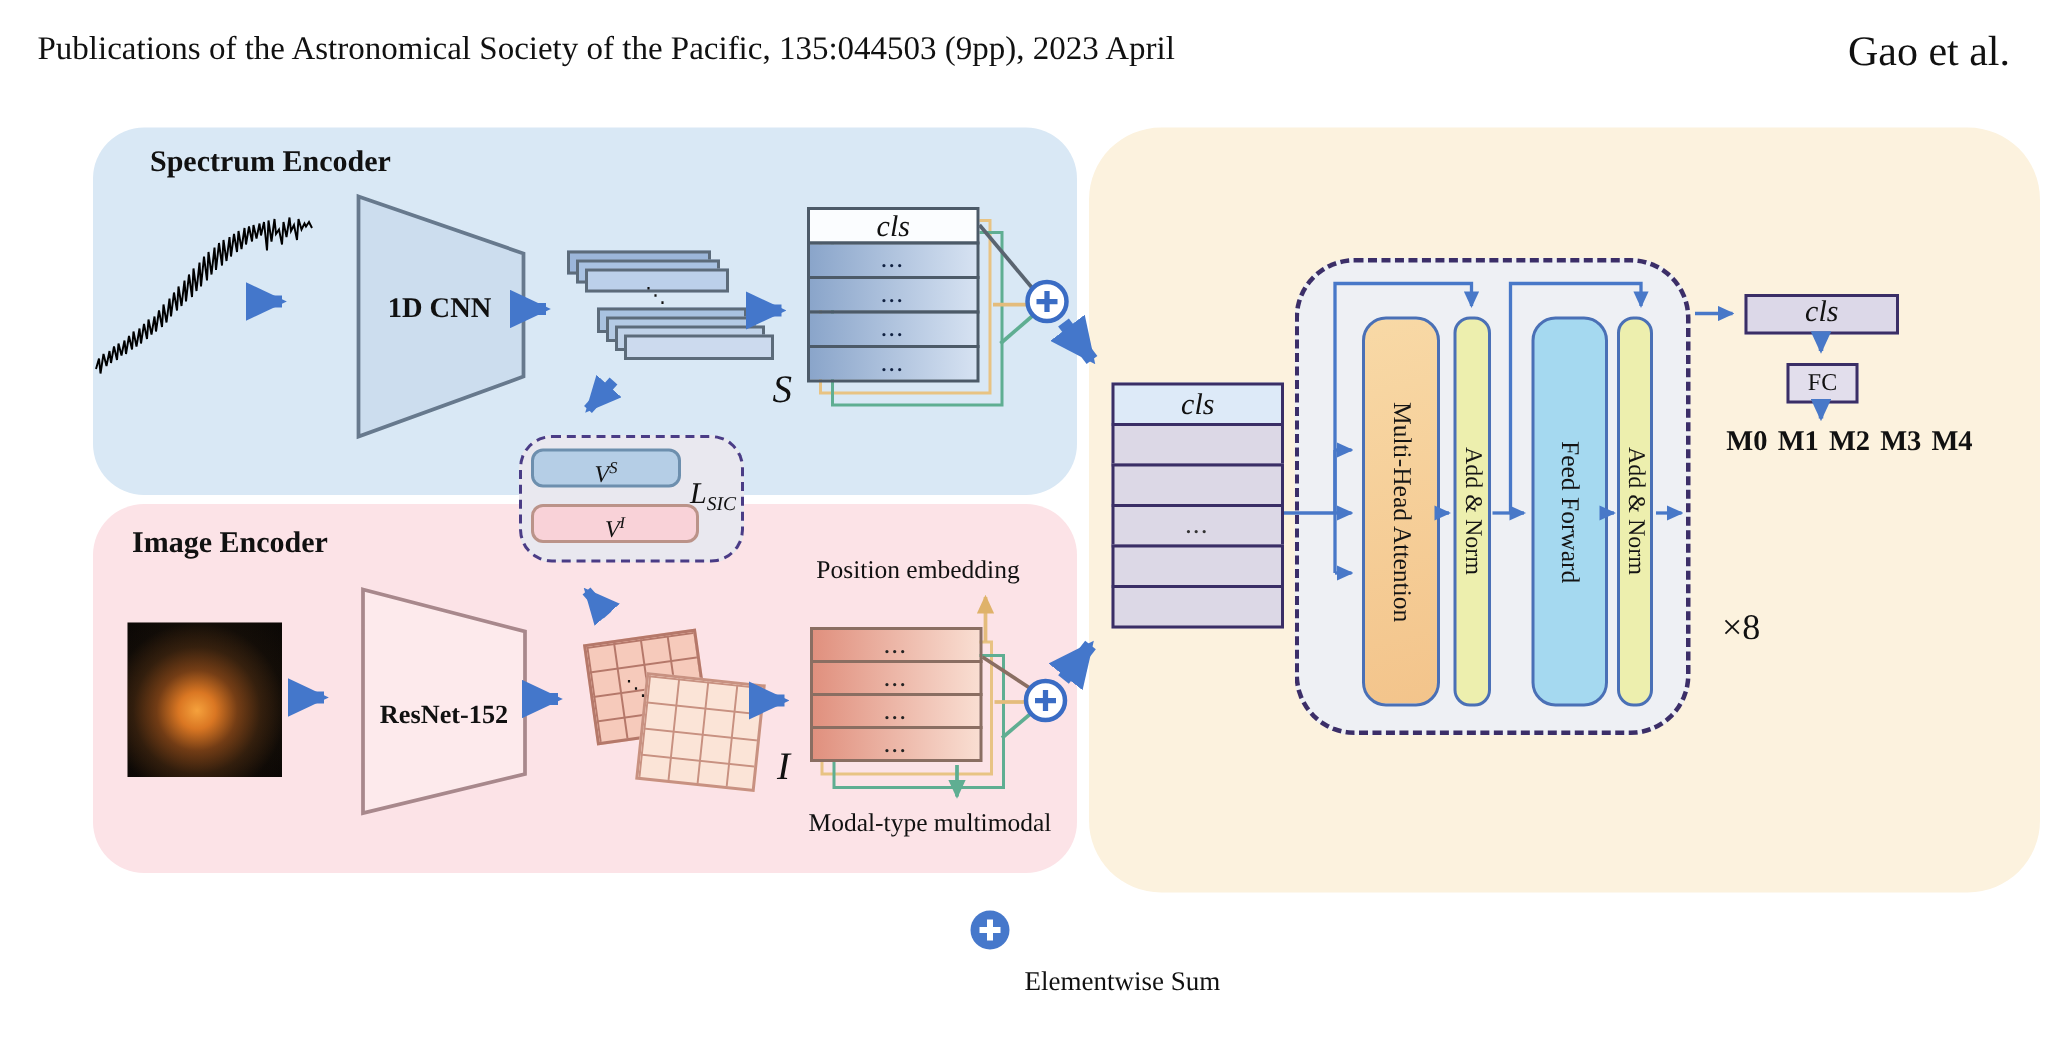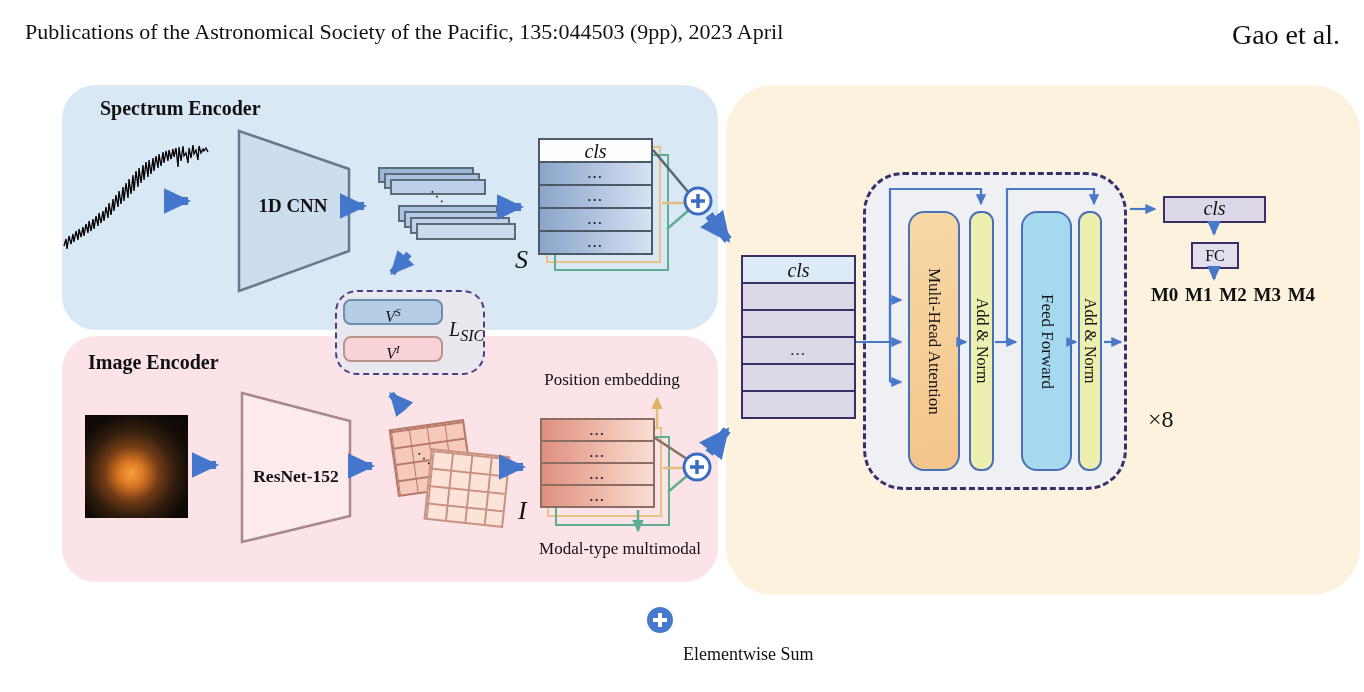--- a/index.html
+++ b/index.html
@@ -92,30 +92,30 @@
       <div class="srow">
           <span class="dots" style="color:#102040;">...</span>
         </div>
       <div class="srow">
           <span class="dots" style="color:#102040;">...</span>
         </div>
     </div>
   </div>
   <div class="abs ital" style="left:515px;top:245px;font-size:26px;z-index:3;">S</div>
 
-  <div class="abs" style="left:335px;top:290px;width:150px;height:85px;background:#e9e8ef;
+  <div class="abs" style="left:346px;top:290px;width:150px;height:85px;background:#e9e8ef;
        border:2.5px dashed #4a3c86;border-radius:22px;z-index:4;">
     <div class="abs ctr" style="left:6px;top:7px;width:100px;height:26px;background:#b5cee6;border:2px solid #6d8fae;border-radius:8px;line-height:23px;font-size:16px;">
       <span class="ital">V</span><sup class="ital" style="font-size:11px;">S</sup>
     </div>
-    <div class="abs ctr" style="left:6px;top:44px;width:100px;height:26px;background:#f9d2d8;border:2px solid #bb9389;border-radius:8px;line-height:23px;font-size:16px;">
+    <div class="abs ctr" style="left:6px;top:44px;width:112px;height:26px;background:#f9d2d8;border:2px solid #bb9389;border-radius:8px;line-height:23px;font-size:16px;">
       <span class="ital">V</span><sup class="ital" style="font-size:11px;">I</sup>
     </div>
     <div class="abs" style="left:112px;top:26px;font-size:20px;">
-      <span class="ital">L</span><sub class="ital" style="font-size:16px;">SIC</sub>
+      <span class="ital">L</span><sub class="ital" style="font-size:13px;">SIC</sub>
     </div>
   </div>
 
   <div class="abs ptitle" style="left:88px;top:351px;">Image Encoder</div>
 
   <div class="abs" style="left:85px;top:415px;width:103px;height:103px;z-index:3;
        background:radial-gradient(circle at 45% 57%, rgba(252,166,62,0.97) 0%, rgba(228,124,36,0.95) 15%, rgba(168,86,28,0.62) 33%, rgba(92,52,20,0.42) 52%, rgba(28,16,8,0.05) 72%),
                   radial-gradient(circle at 50% 50%, #2c1c0d 0%, #171009 55%, #0a0705 100%);"></div>
 
   <div class="abs" style="left:240px;top:391px;z-index:2;">

